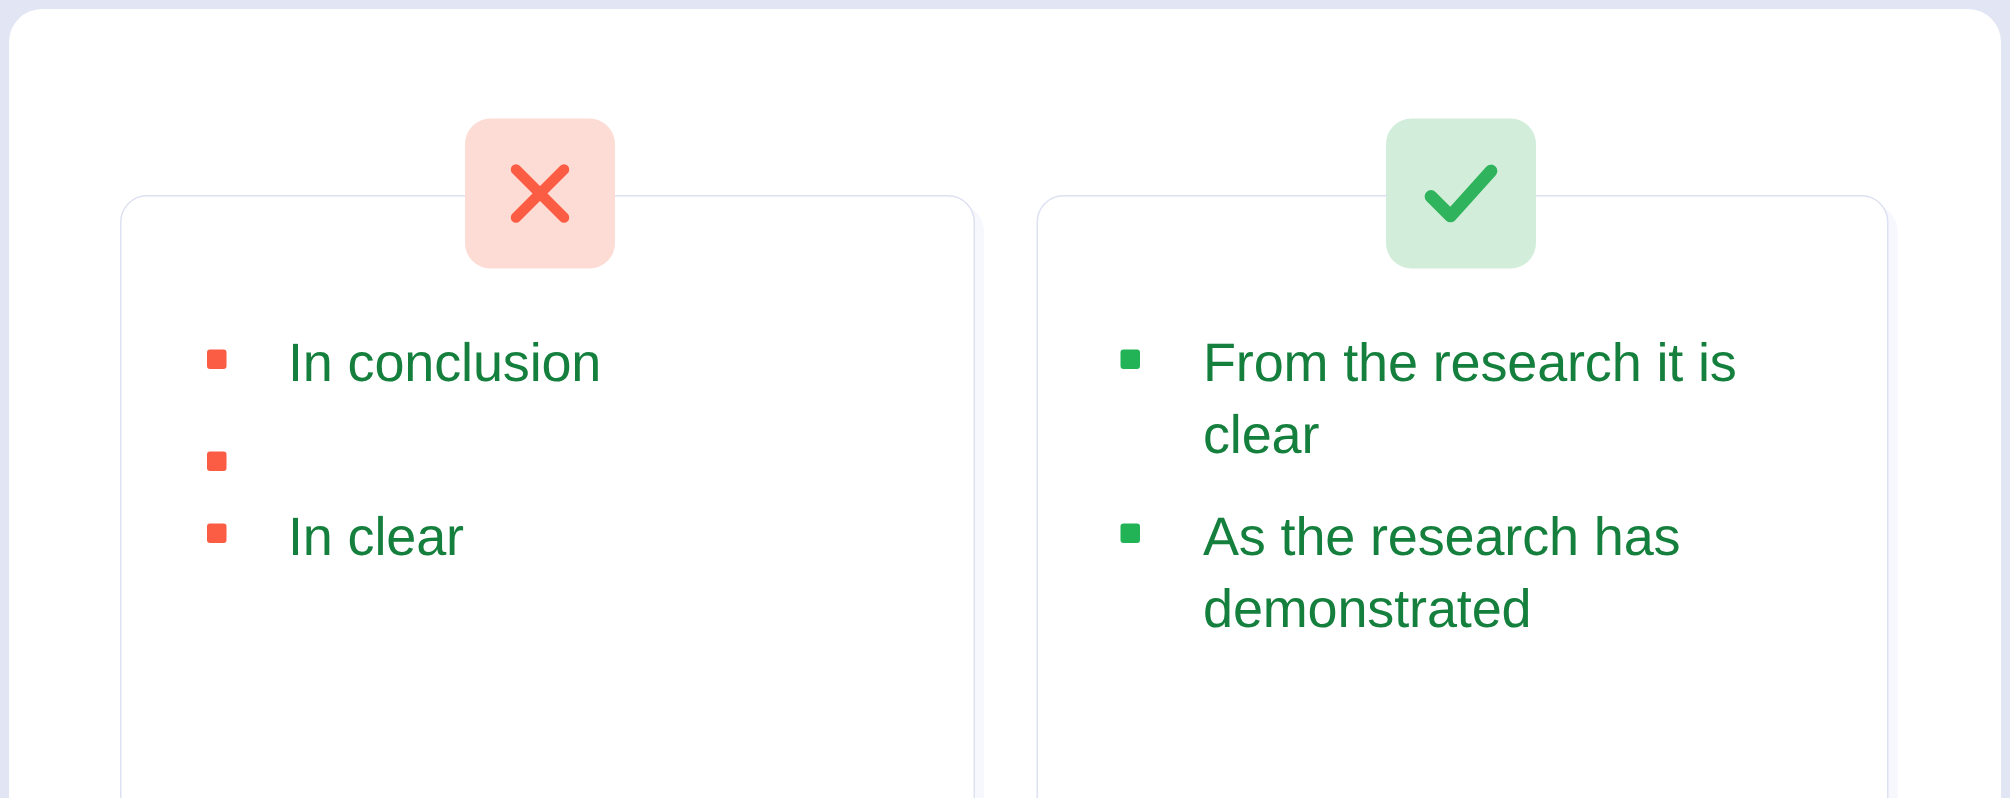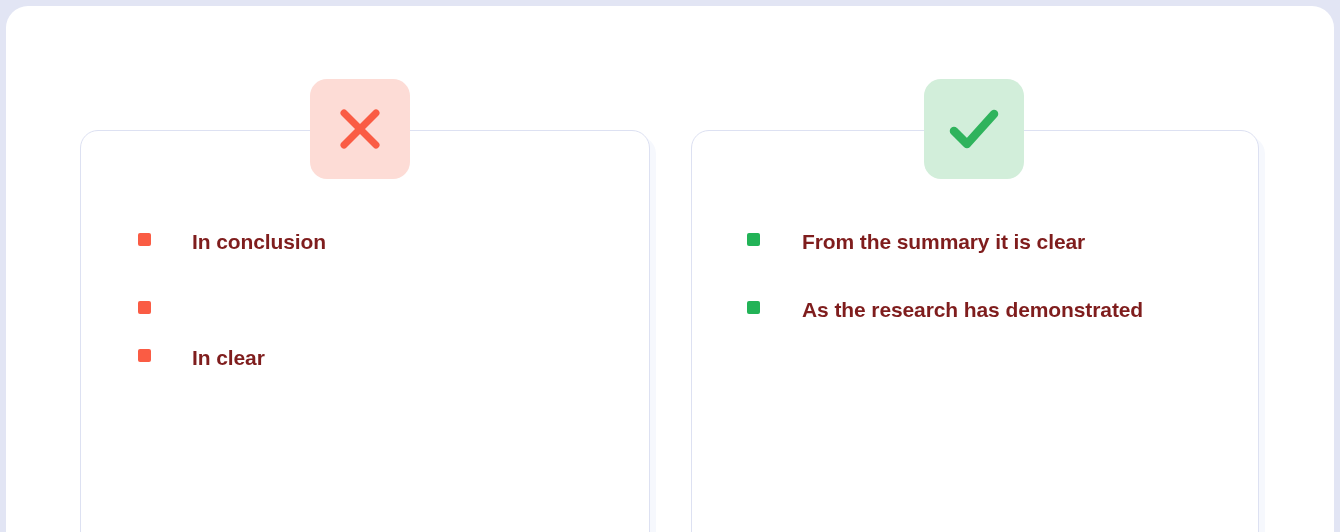--- a/index.html
+++ b/index.html
@@ -90,25 +90,25 @@
     width: 13px;
     height: 13px;
     border-radius: 2px;
     margin-top: 15px;
   }
   .list-bad  .bullet { background: #fa5c44; }
   .list-good .bullet { background: #22b357; }
 
   .item-text {
     margin-left: 41px;
-    font-size: 21px;
+    font-size: 36px;
     line-height: 48px;
-    color: #7f1d1d;
+    color: #15803d;
     letter-spacing: -0.1px;
-    font-weight: 700;
+    font-weight: 400;
   }
   .list-good .item-text { margin-left: 42px; }
 </style>
 </head>
 <body>
 
 <div id="screen">
 
   <div class="outer-panel"></div>
 
@@ -142,21 +142,21 @@
 
   <div class="badge badge-good">
     <svg width="52" height="44" viewBox="0 0 52 44">
       <polyline points="6,24 19,37 46,7" fill="none" stroke="#2fb35c" stroke-width="8.5" stroke-linecap="round" stroke-linejoin="round"></polyline>
     </svg>
   </div>
 
   <ul class="list list-good">
     <li class="list-item">
       <span class="bullet"></span>
-      <span class="item-text">From the summary it is clear</span>
+      <span class="item-text">From the research it is clear</span>
     </li>
     <li class="list-item">
       <span class="bullet"></span>
       <span class="item-text">As the research has demonstrated</span>
     </li>
   </ul>
 
 </div>
 
 </body></html>

